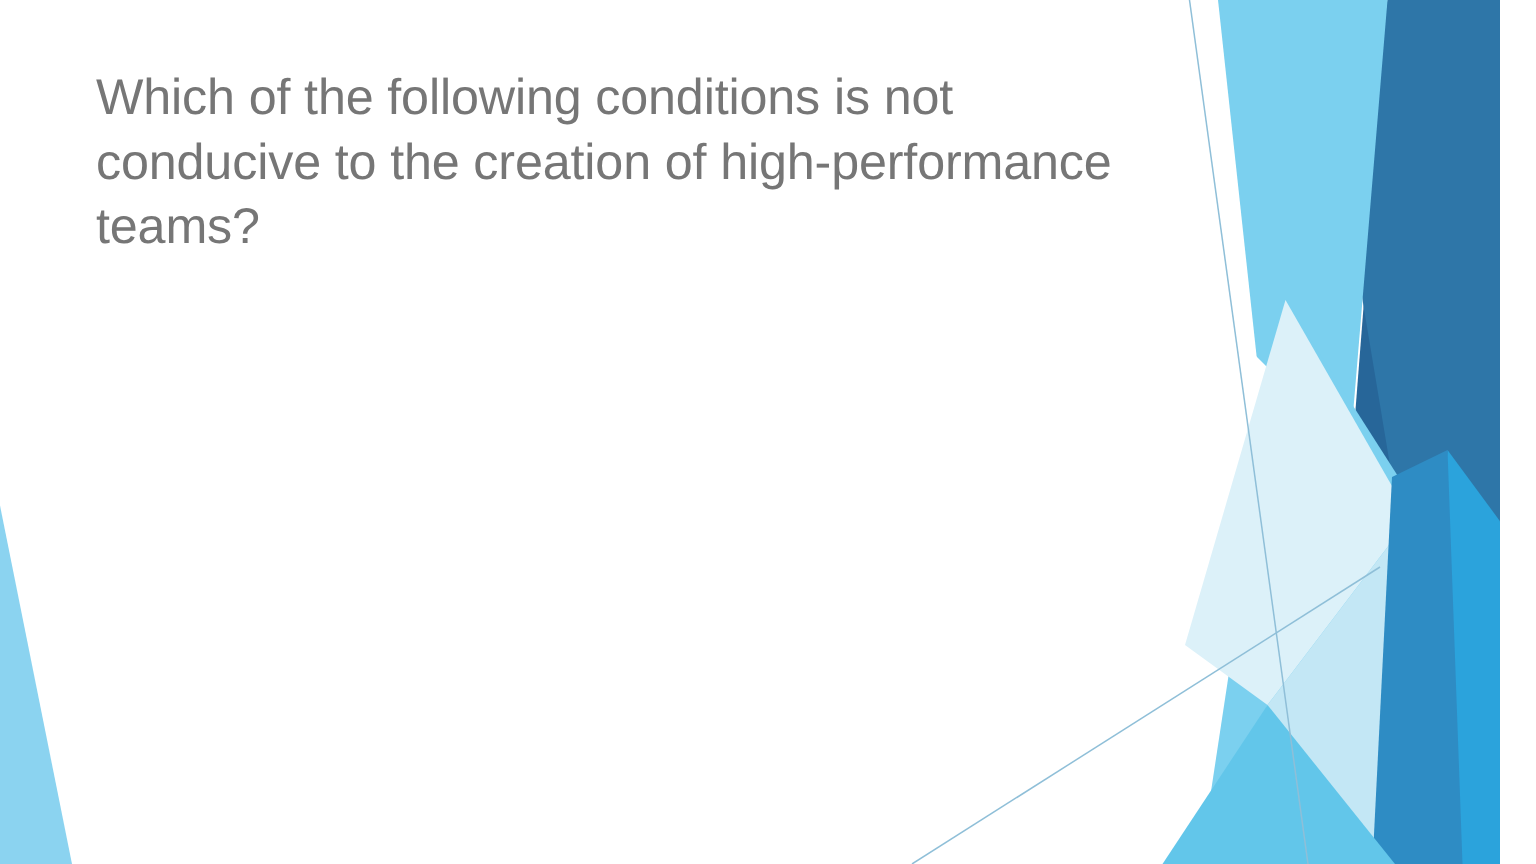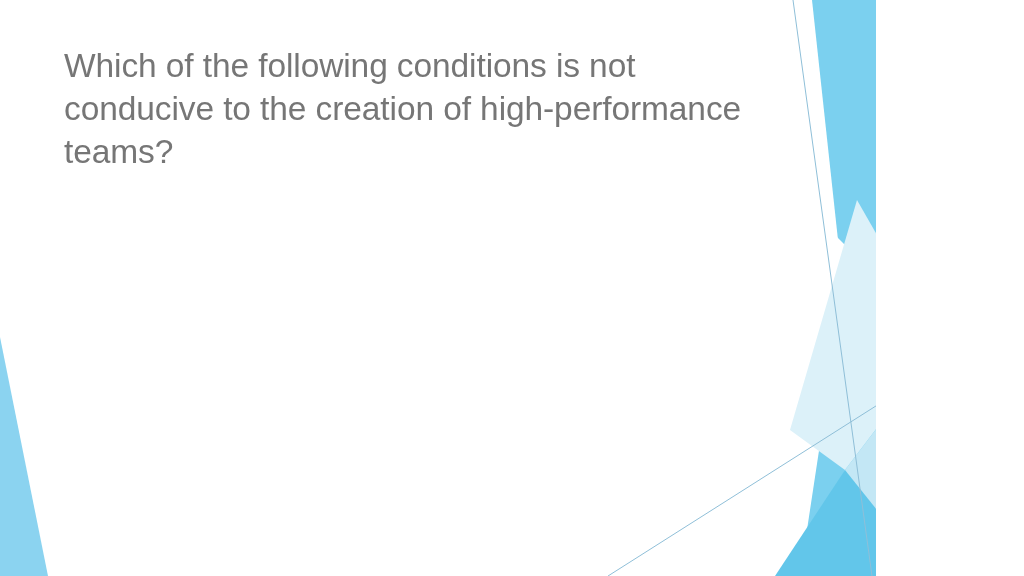--- a/index.html
+++ b/index.html
@@ -3,21 +3,21 @@
 <meta charset="utf-8">
 <title>Slide</title>
 <style>
   html, body {
     margin: 0;
     padding: 0;
     background: #ffffff;
   }
   #slide {
     position: relative;
-    width: 876px;
+    width: 1000px;
     height: 576px;
     background: #ffffff;
     overflow: hidden;
     font-family: "Liberation Sans", sans-serif;
   }
   #decor-right, #decor-left {
     position: absolute;
     top: 0;
     left: 0;
     width: 1024px;

